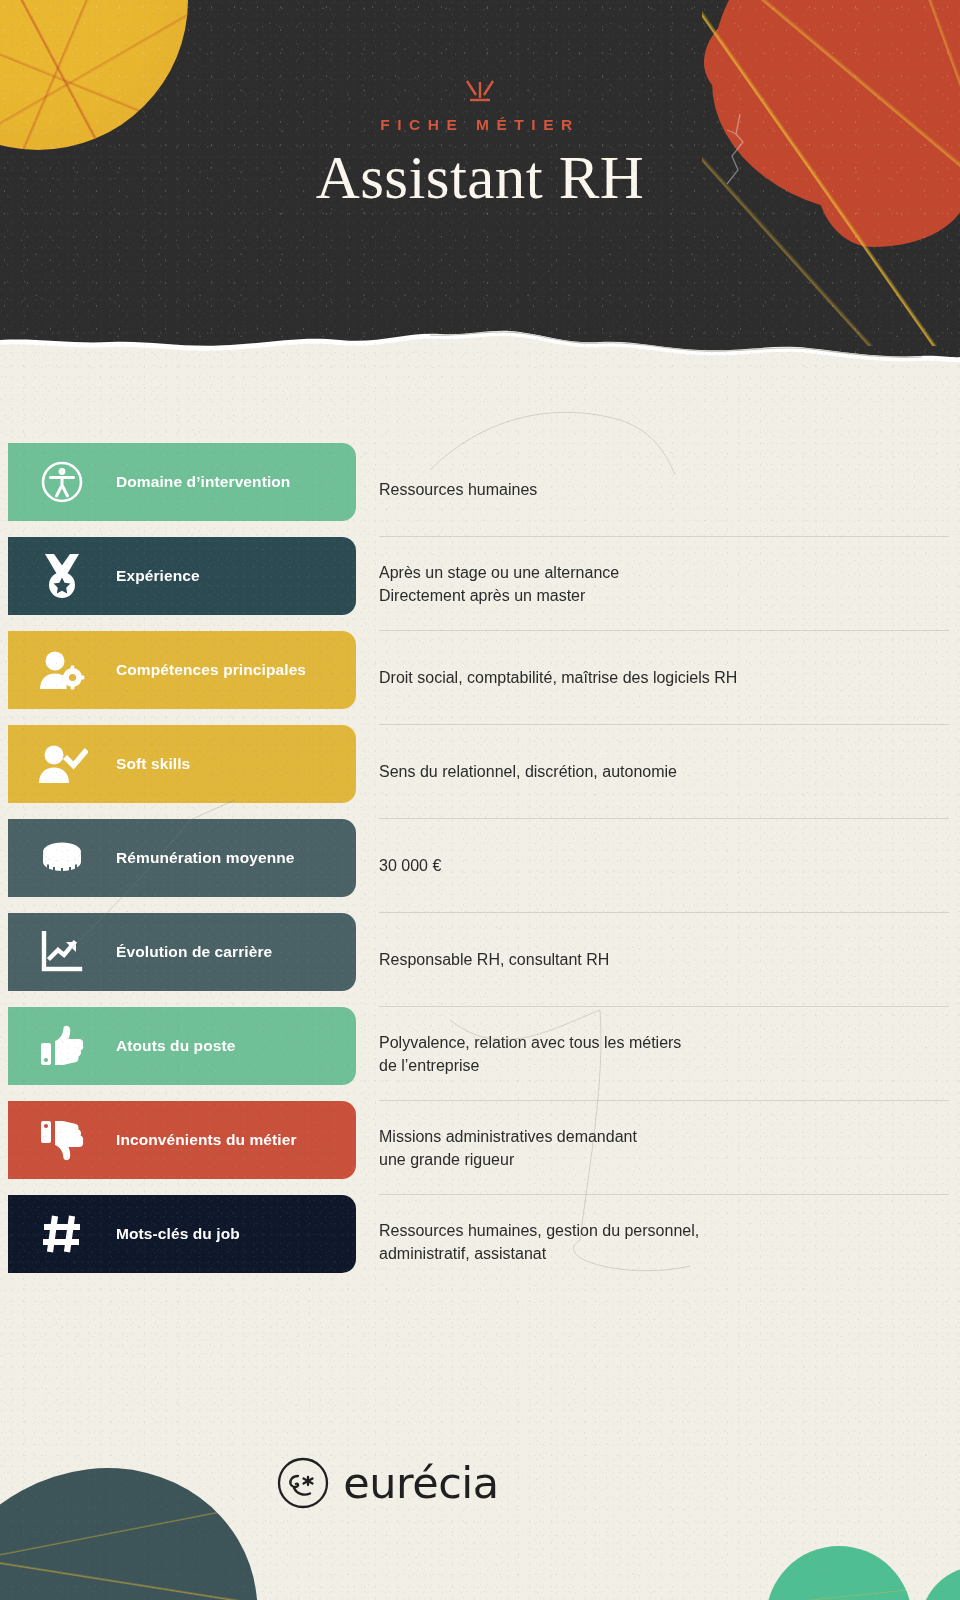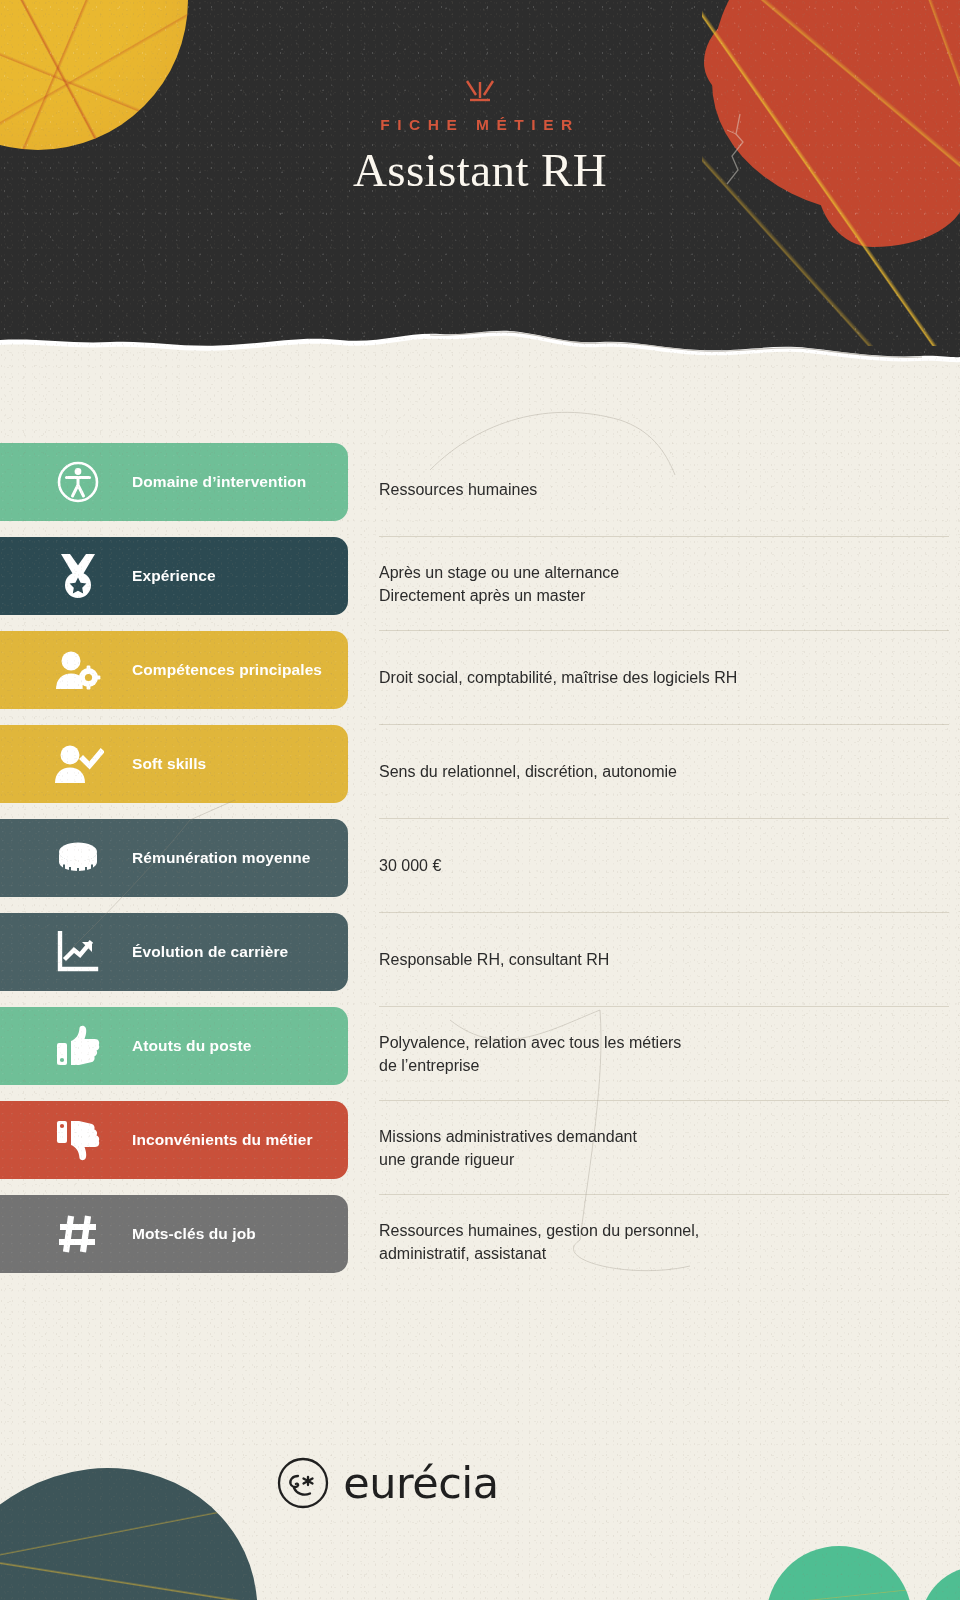--- a/index.html
+++ b/index.html
@@ -79,38 +79,37 @@
     pointer-events:none; opacity:.45;
   }
 
   .hero-inner{ position:absolute; inset:0; z-index:3; text-align:center; }
   .spark{ margin:78px auto 0; width:34px; height:26px; display:block; }
   .kicker{
     margin-top:12px; color:#D4563C; font-size:15.5px; font-weight:700;
     letter-spacing:7.5px;
   }
   .hero-title{
-    margin-top:9px; color:#FBF7EF; font-size:47px; font-weight:400;
+    margin-top:9px; color:#FBF7EF; font-size:61px; font-weight:400;
     font-family:"Liberation Serif", serif; letter-spacing:.4px;
   }
 
   
   .torn{ position:absolute; left:0; top:318px; width:960px; height:62px; z-index:8; }
 
   
   .rows{ position:absolute; left:0; top:443px; width:960px; z-index:12; }
   .row{ position:relative; height:94px; margin-bottom:0; }
   .row + .row{ margin-top:0; }
 
   .pill{
-    position:absolute; left:0; top:0; width:348px; height:78px;
+    position:absolute; left:8px; top:0; width:348px; height:78px;
     border-radius:0 14px 14px 0;
     display:flex; align-items:center;
     overflow:hidden;
-    padding-left:24px;
   }
   .pill::after{
     content:""; position:absolute; inset:0; opacity:.14; pointer-events:none;
     background-image:
       radial-gradient(circle at 30% 40%, rgba(255,255,255,.5) .6px, transparent 1px);
     background-size:9px 9px;
   }
   .pill-icon{
     width:108px; display:flex; align-items:center; justify-content:center;
     flex:0 0 108px;
@@ -387,21 +386,21 @@
     <div class="val">
       <div class="val-text">
         <div>Missions administratives demandant</div>
         <div>une grande rigueur</div>
       </div>
     </div>
     <div class="divider" style="top:93px"></div>
   </div>
 
   <div class="row">
-    <div class="pill" style="background:#737373">
+    <div class="pill" style="background:#0f172a">
       <div class="pill-icon">
         <svg width="44" height="44" viewBox="0 0 44 44">
           <g stroke="#fff" stroke-width="6.2" stroke-linecap="butt">
             <line x1="15" y1="4" x2="10" y2="40"></line>
             <line x1="32" y1="4" x2="27" y2="40"></line>
             <line x1="4" y1="15" x2="40" y2="15"></line>
             <line x1="3" y1="30" x2="39" y2="30"></line>
           </g>
         </svg>
       </div>

